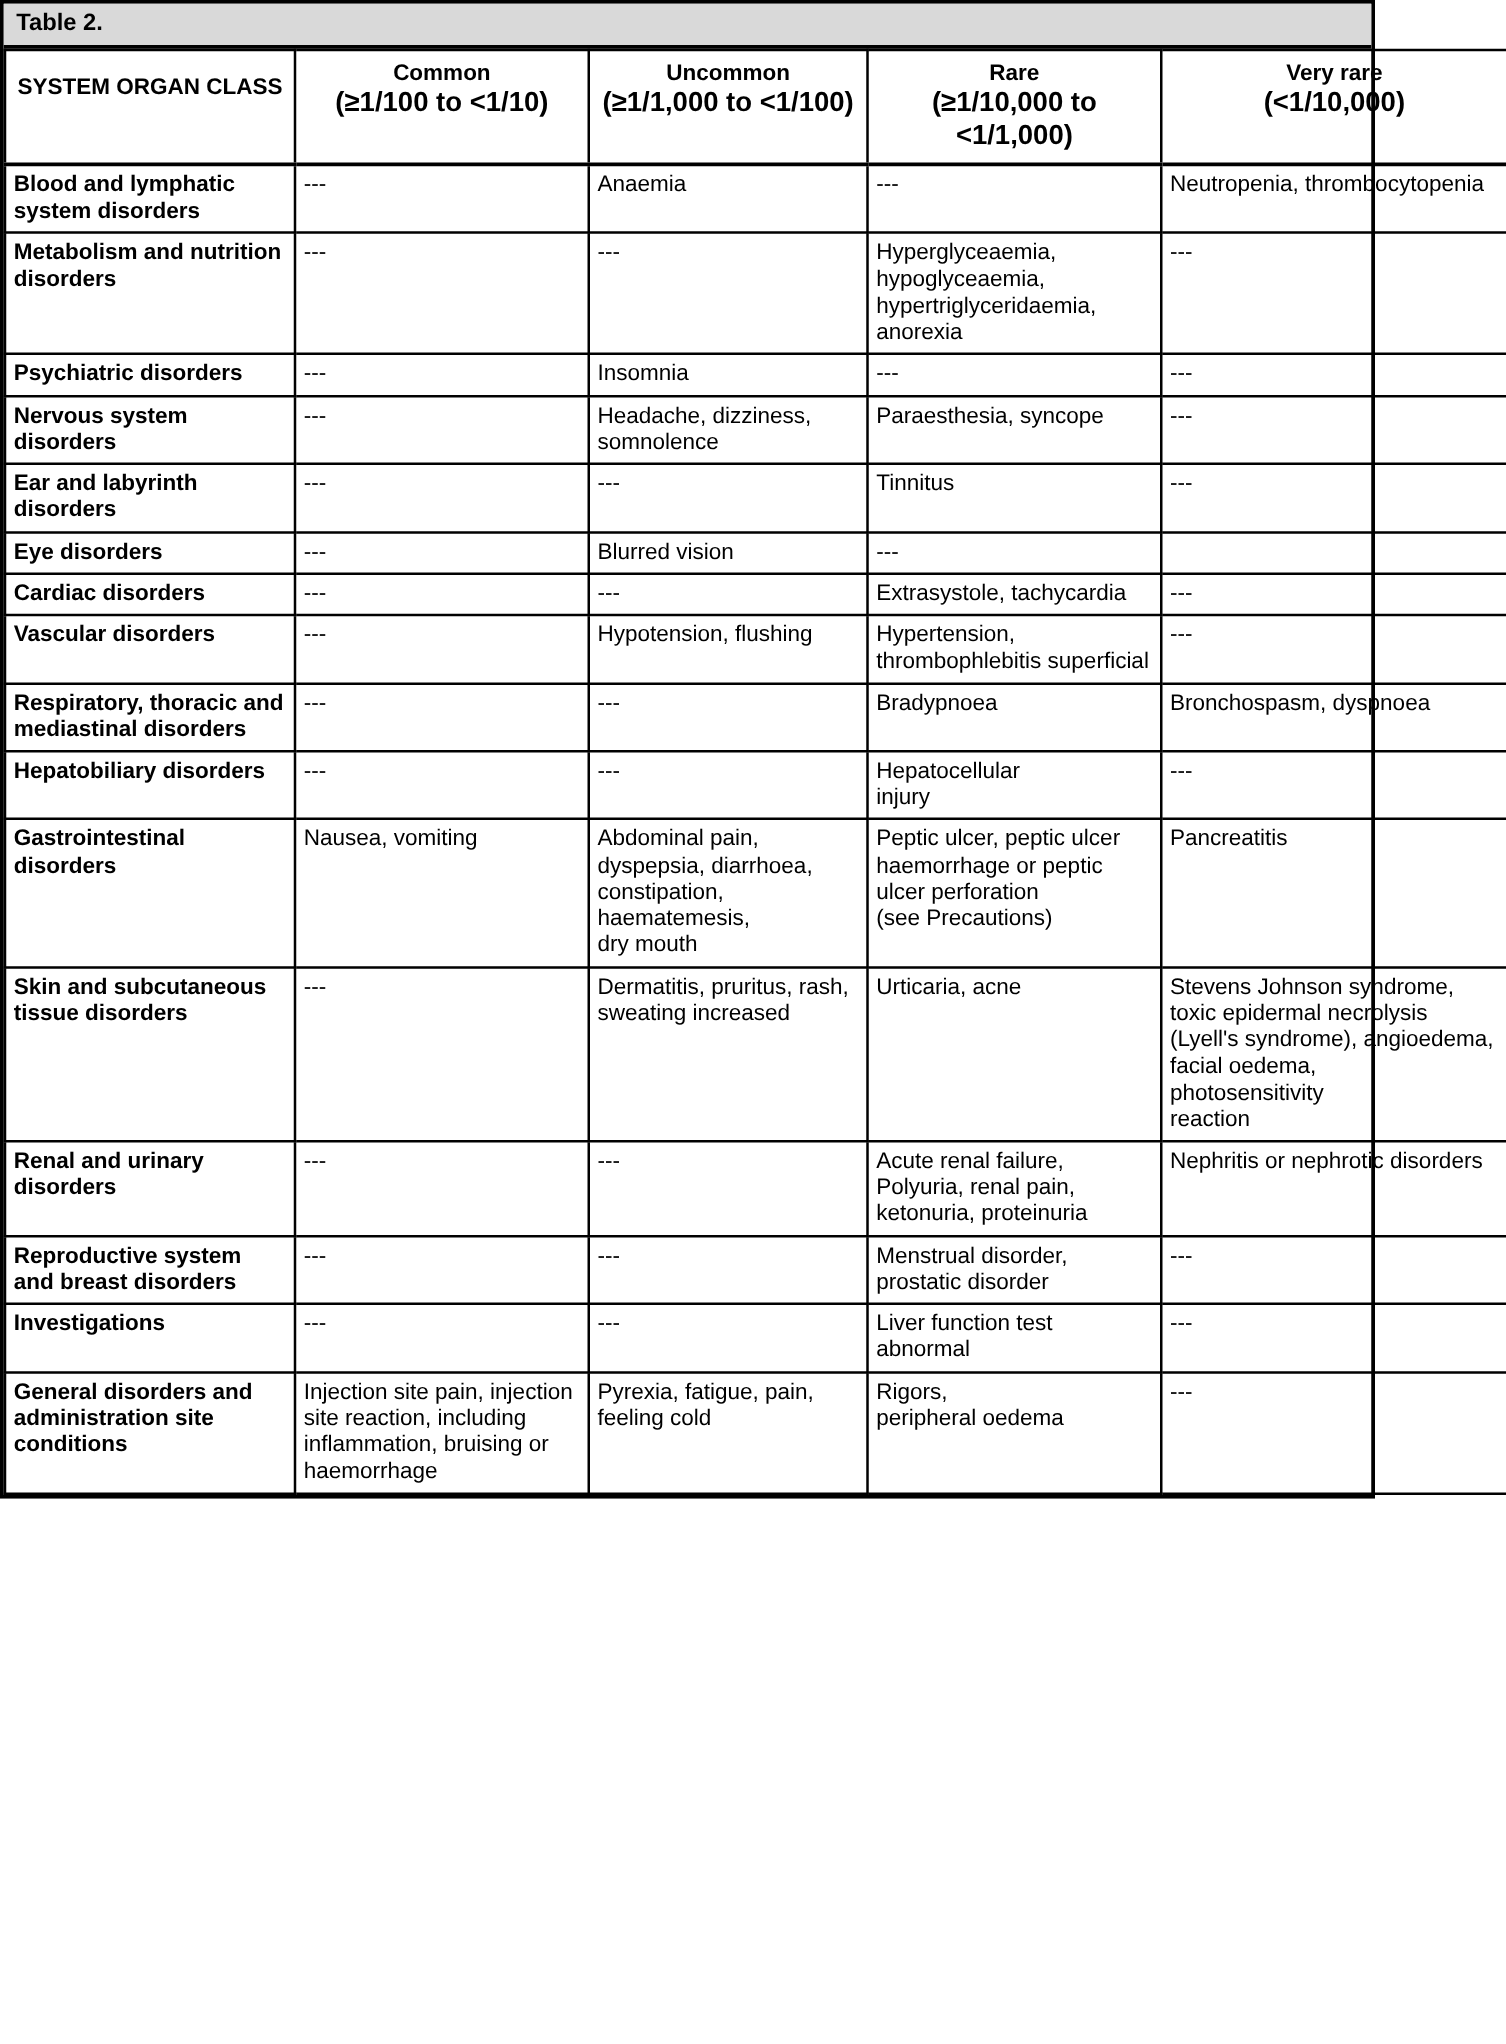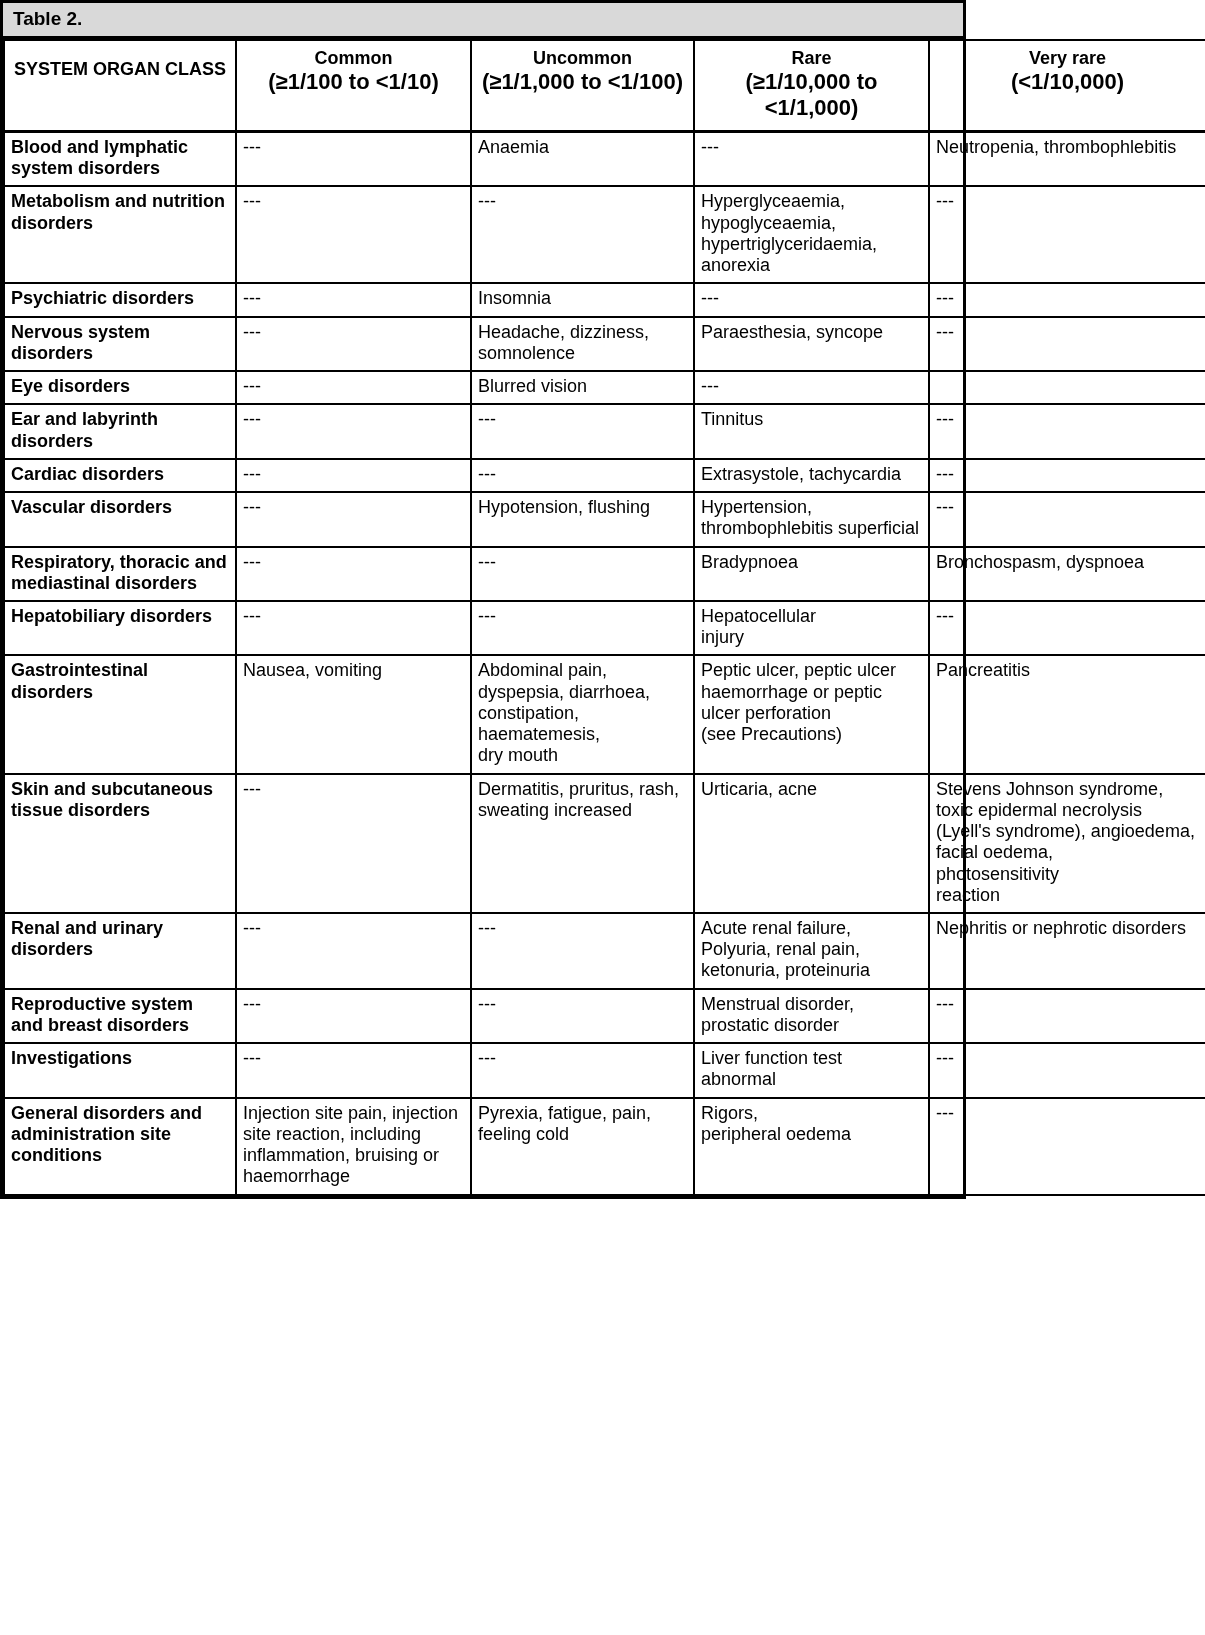--- a/index.html
+++ b/index.html
@@ -6,21 +6,21 @@
   html, body {
     margin: 0;
     padding: 0;
     background: #ffffff;
   }
   body {
     font-family: "Liberation Sans", sans-serif;
     color: #000000;
   }
   #page {
-    width: 966px;
+    width: 1100px;
     box-sizing: border-box;
     border: 3px solid #000000;
     background: #ffffff;
   }
   .title-bar {
     background: #d9d9d9;
     border-bottom: 3px solid #000000;
     padding: 5px 10px 6px 10px;
     font-size: 19px;
     font-weight: bold;
@@ -102,21 +102,21 @@
           <span class="hdr-l2">(&lt;1/10,000)</span>
         </th>
       </tr>
     </thead>
     <tbody id="tbody">
         <tr>
           <td class="soc">Blood and lymphatic system disorders</td>
           <td class="cell">---</td>
           <td class="cell">Anaemia</td>
           <td class="cell">---</td>
-          <td class="cell">Neutropenia, thrombophlebitis</td>
+          <td class="cell">Neutropenia, thrombocytopenia</td>
         </tr>
         <tr>
           <td class="soc">Metabolism and nutrition disorders</td>
           <td class="cell">---</td>
           <td class="cell">---</td>
           <td class="cell">Hyperglyceaemia, hypoglyceaemia, hypertriglyceridaemia, anorexia</td>
           <td class="cell">---</td>
         </tr>
         <tr>
           <td class="soc">Psychiatric disorders</td>
@@ -126,32 +126,32 @@
           <td class="cell">---</td>
         </tr>
         <tr>
           <td class="soc">Nervous system disorders</td>
           <td class="cell">---</td>
           <td class="cell">Headache, dizziness, somnolence</td>
           <td class="cell">Paraesthesia, syncope</td>
           <td class="cell">---</td>
         </tr>
         <tr>
+          <td class="soc">Ear and labyrinth disorders</td>
+          <td class="cell">---</td>
+          <td class="cell">---</td>
+          <td class="cell">Tinnitus</td>
+          <td class="cell">---</td>
+        </tr>
+        <tr>
           <td class="soc">Eye disorders</td>
           <td class="cell">---</td>
           <td class="cell">Blurred vision</td>
           <td class="cell">---</td>
           <td class="cell"></td>
-        </tr>
-        <tr>
-          <td class="soc">Ear and labyrinth disorders</td>
-          <td class="cell">---</td>
-          <td class="cell">---</td>
-          <td class="cell">Tinnitus</td>
-          <td class="cell">---</td>
         </tr>
         <tr>
           <td class="soc">Cardiac disorders</td>
           <td class="cell">---</td>
           <td class="cell">---</td>
           <td class="cell">Extrasystole, tachycardia</td>
           <td class="cell">---</td>
         </tr>
         <tr>
           <td class="soc">Vascular disorders</td>

